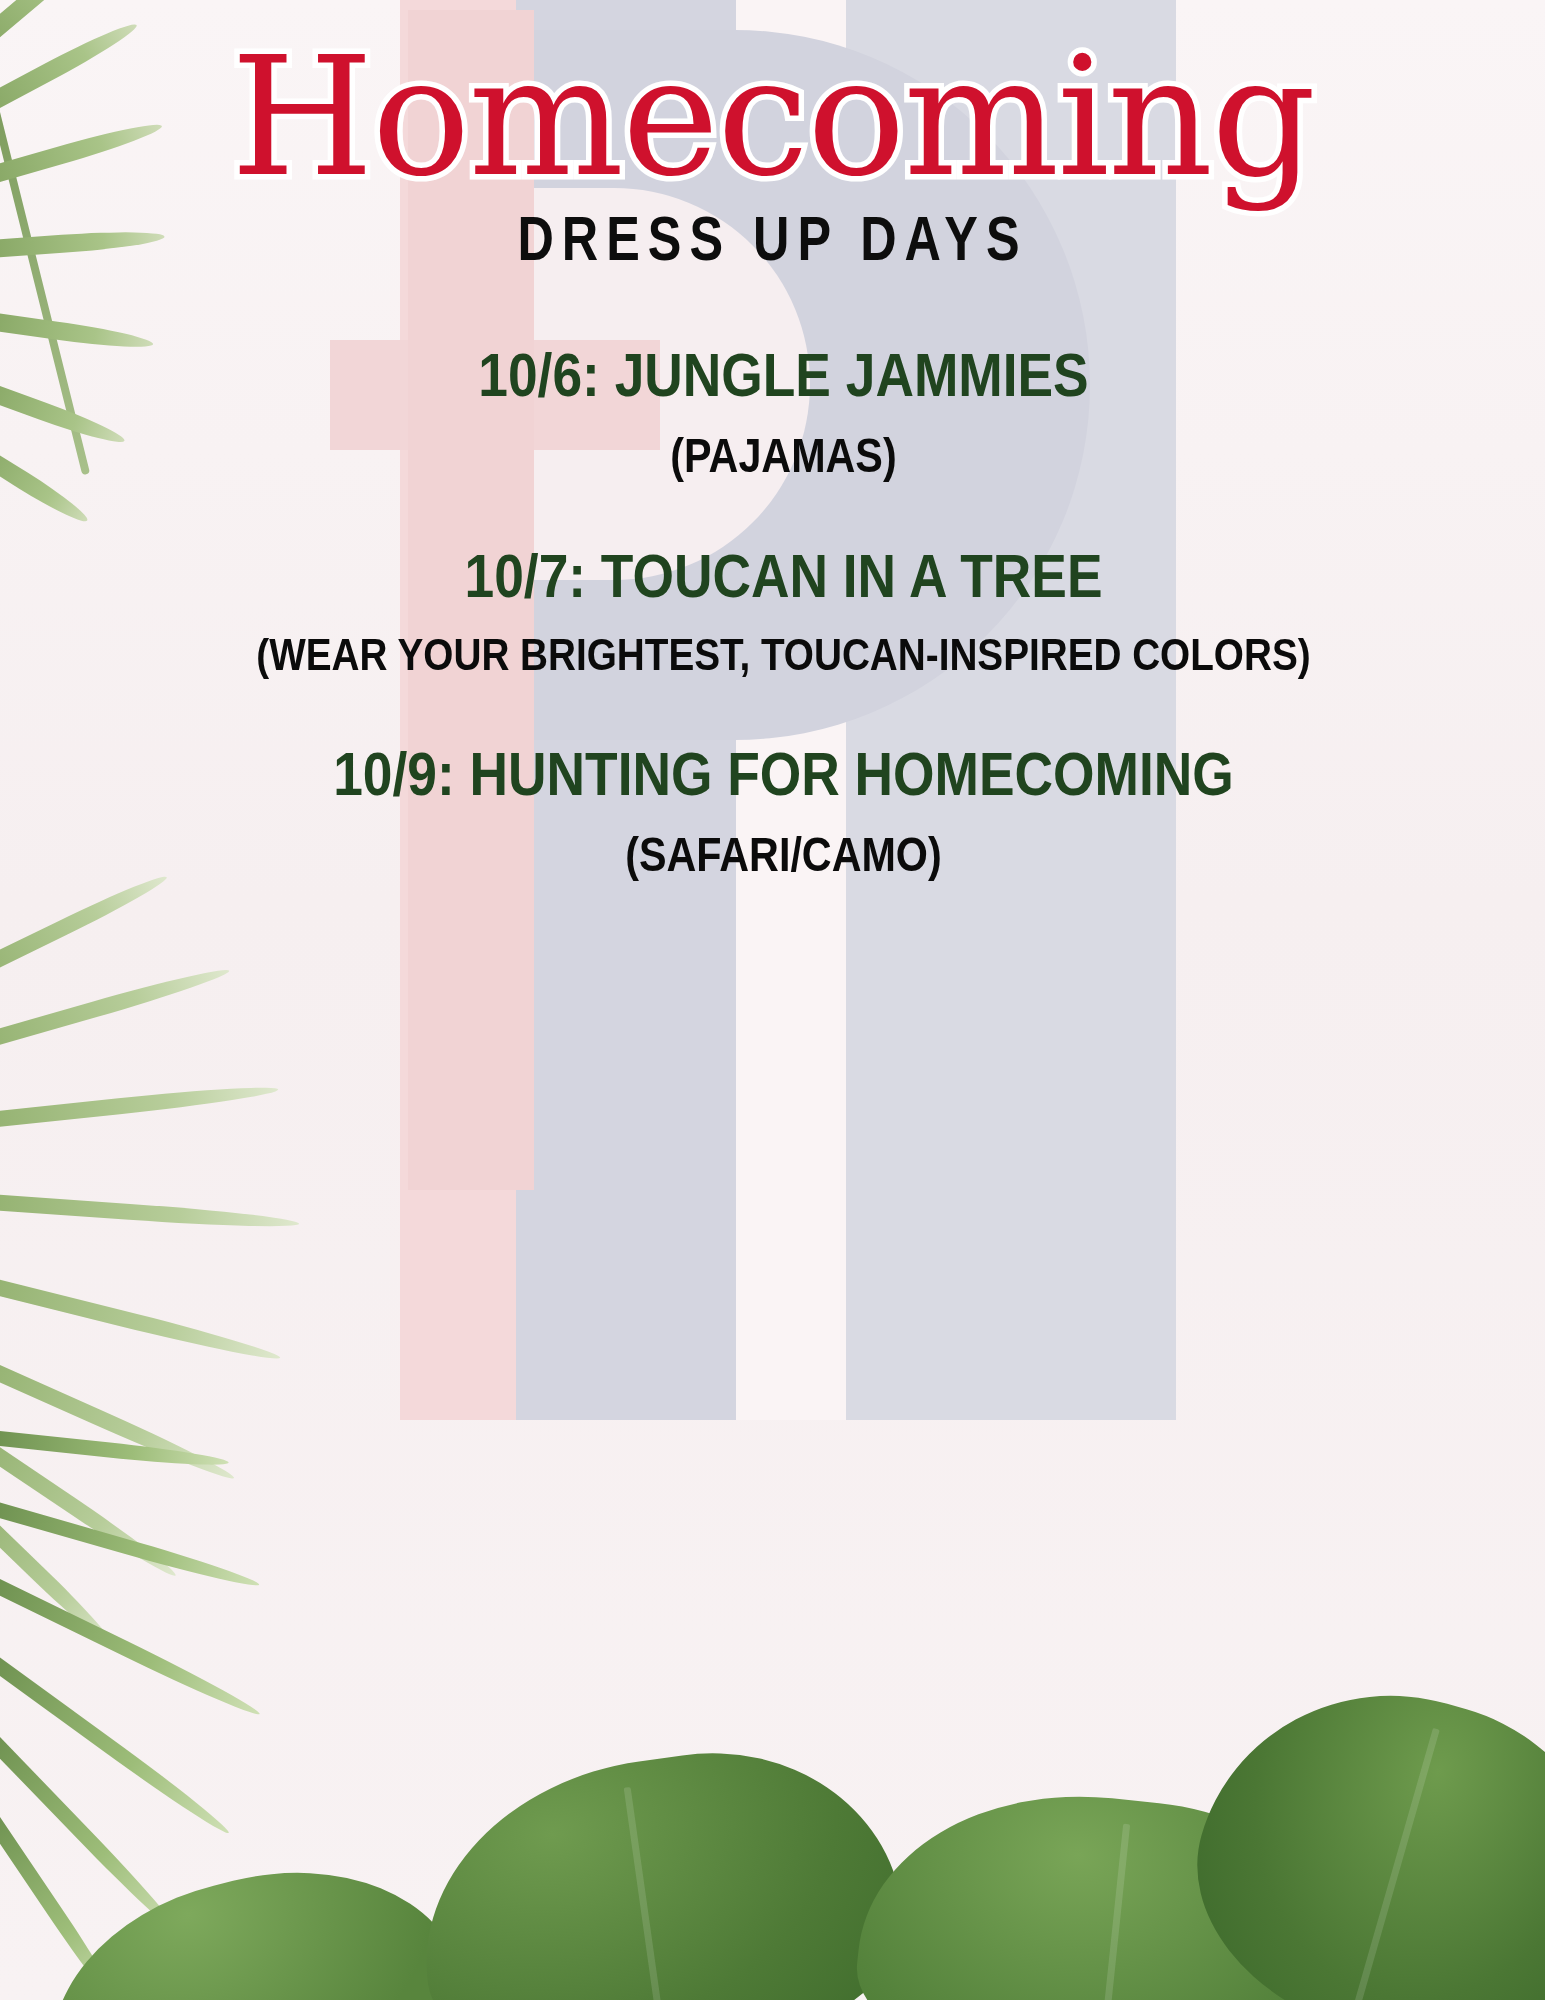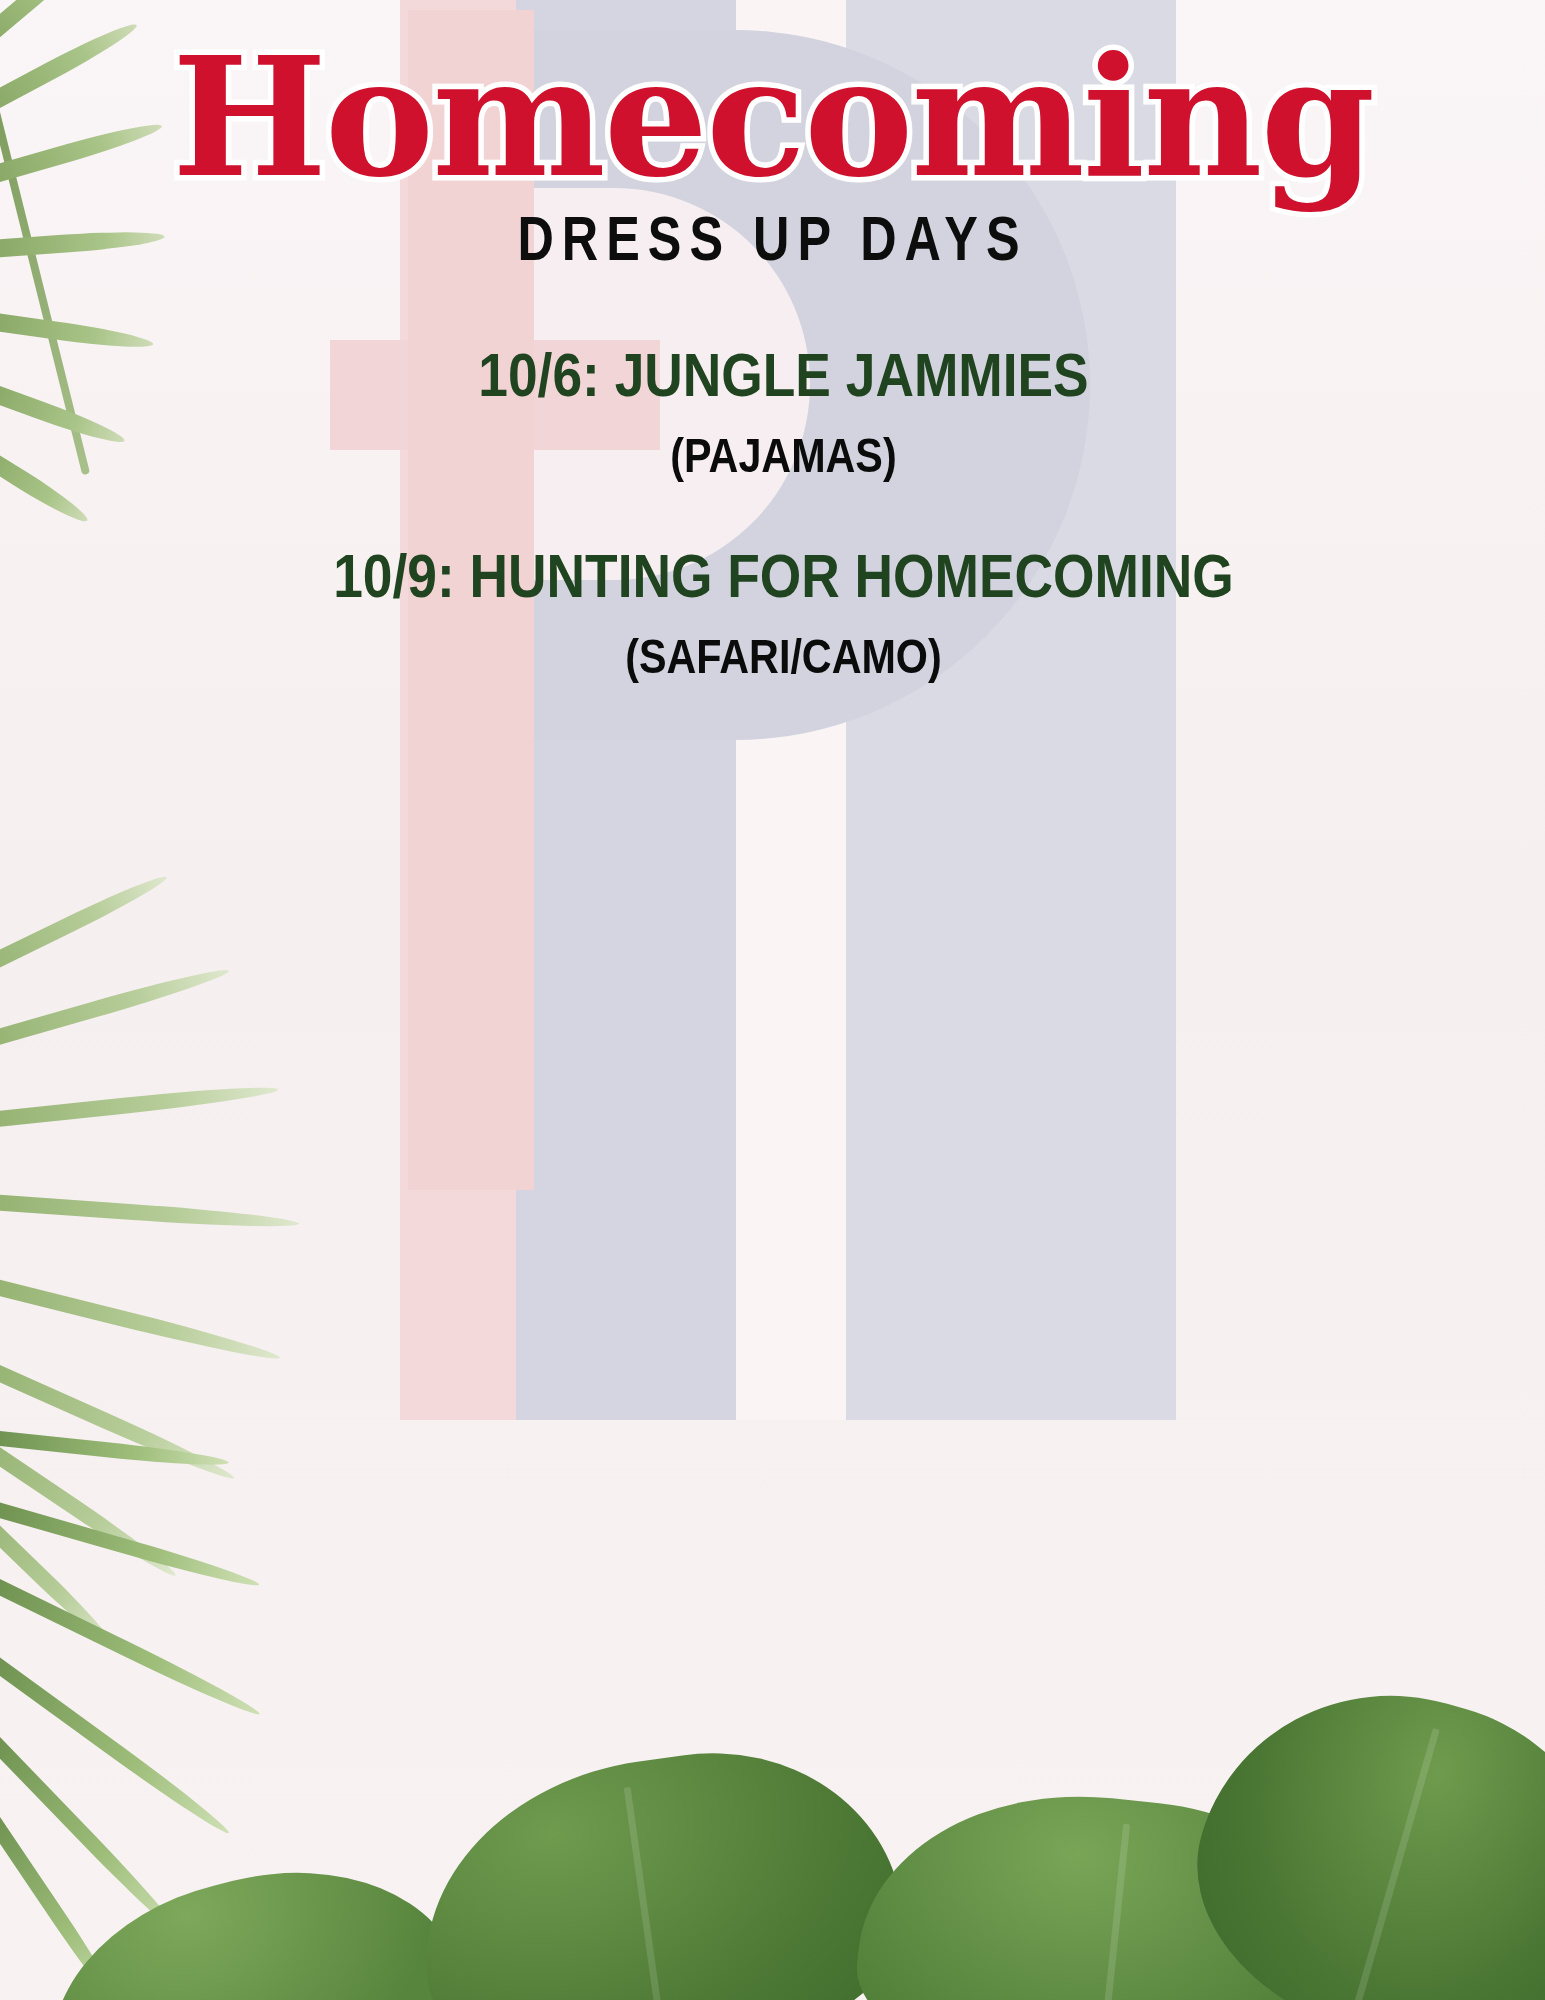--- a/index.html
+++ b/index.html
@@ -79,21 +79,21 @@
         border-radius:50% 50% 45% 55% / 70% 70% 35% 35%;
         transform:rotate(-14deg); }
   .vein { position:absolute; background:rgba(255,255,255,.13); border-radius:2px; }
 
   
   .content { position:relative; z-index:3; width:1545px; padding-top:40px; }
 
   .title-wrap { text-align:center; }
   .title {
     font-family:"DejaVu Serif", serif;
-    font-weight:700;
+    font-weight:400;
     font-size:164px;
     line-height:0.95;
     color:#cf112d;
     letter-spacing:-2px;
     -webkit-text-stroke: 11px #ffffff;
     paint-order: stroke fill;
     display:inline-block;
   }
 
   .subtitle {
@@ -213,20 +213,24 @@
     <div class="subtitle">DRESS UP DAYS</div>
   </div>
 
   <div class="days">
 
     <div class="day d1">
       <div class="day-head">10/6:  JUNGLE JAMMIES</div>
       <div class="day-sub">(PAJAMAS)</div>
     </div>
 
+    <div class="day d2">
+      <div class="day-head">10/7:  TOUCAN IN A TREE</div>
+      <div class="day-sub">(WEAR YOUR BRIGHTEST, TOUCAN-INSPIRED COLORS)</div>
+    </div>
 
 
     <div class="day d4">
       <div class="day-head">10/9:  HUNTING FOR HOMECOMING</div>
       <div class="day-sub">(SAFARI/CAMO)</div>
     </div>
 
 
   </div>
 </div>

